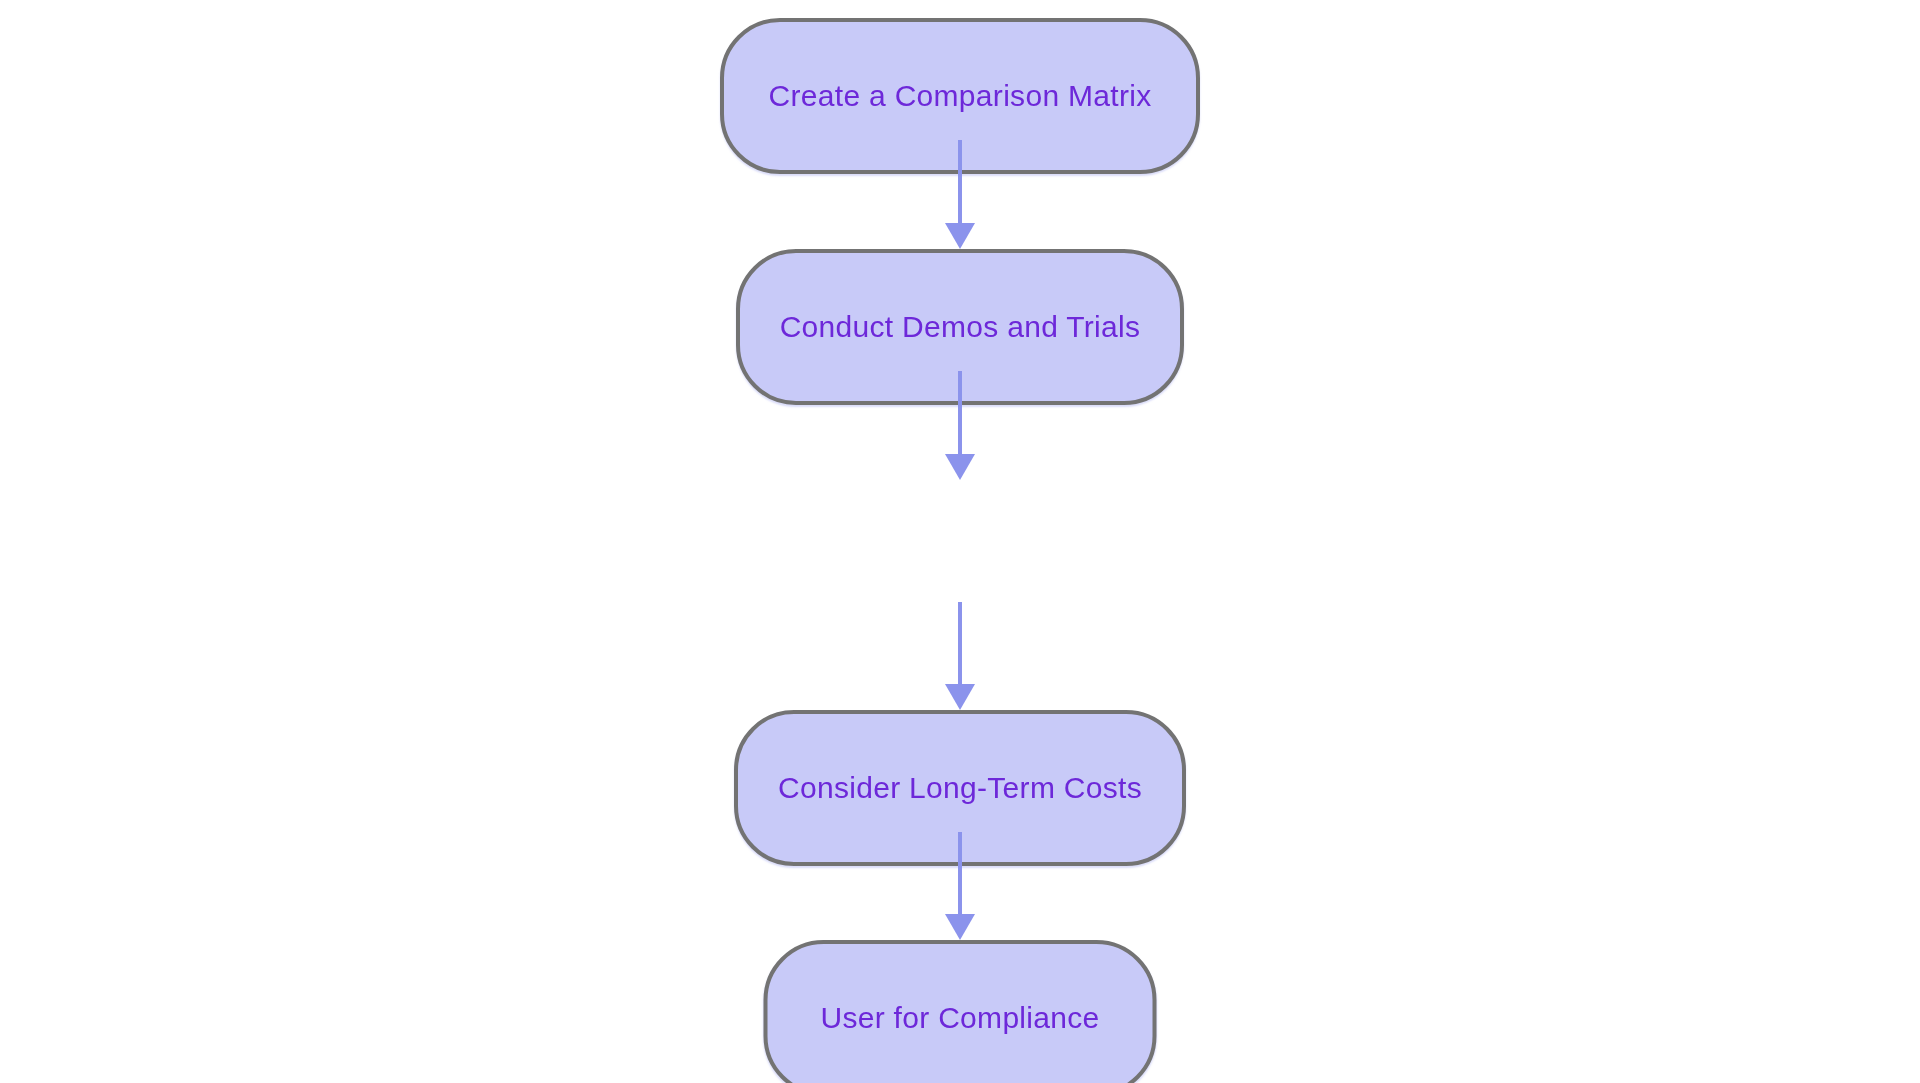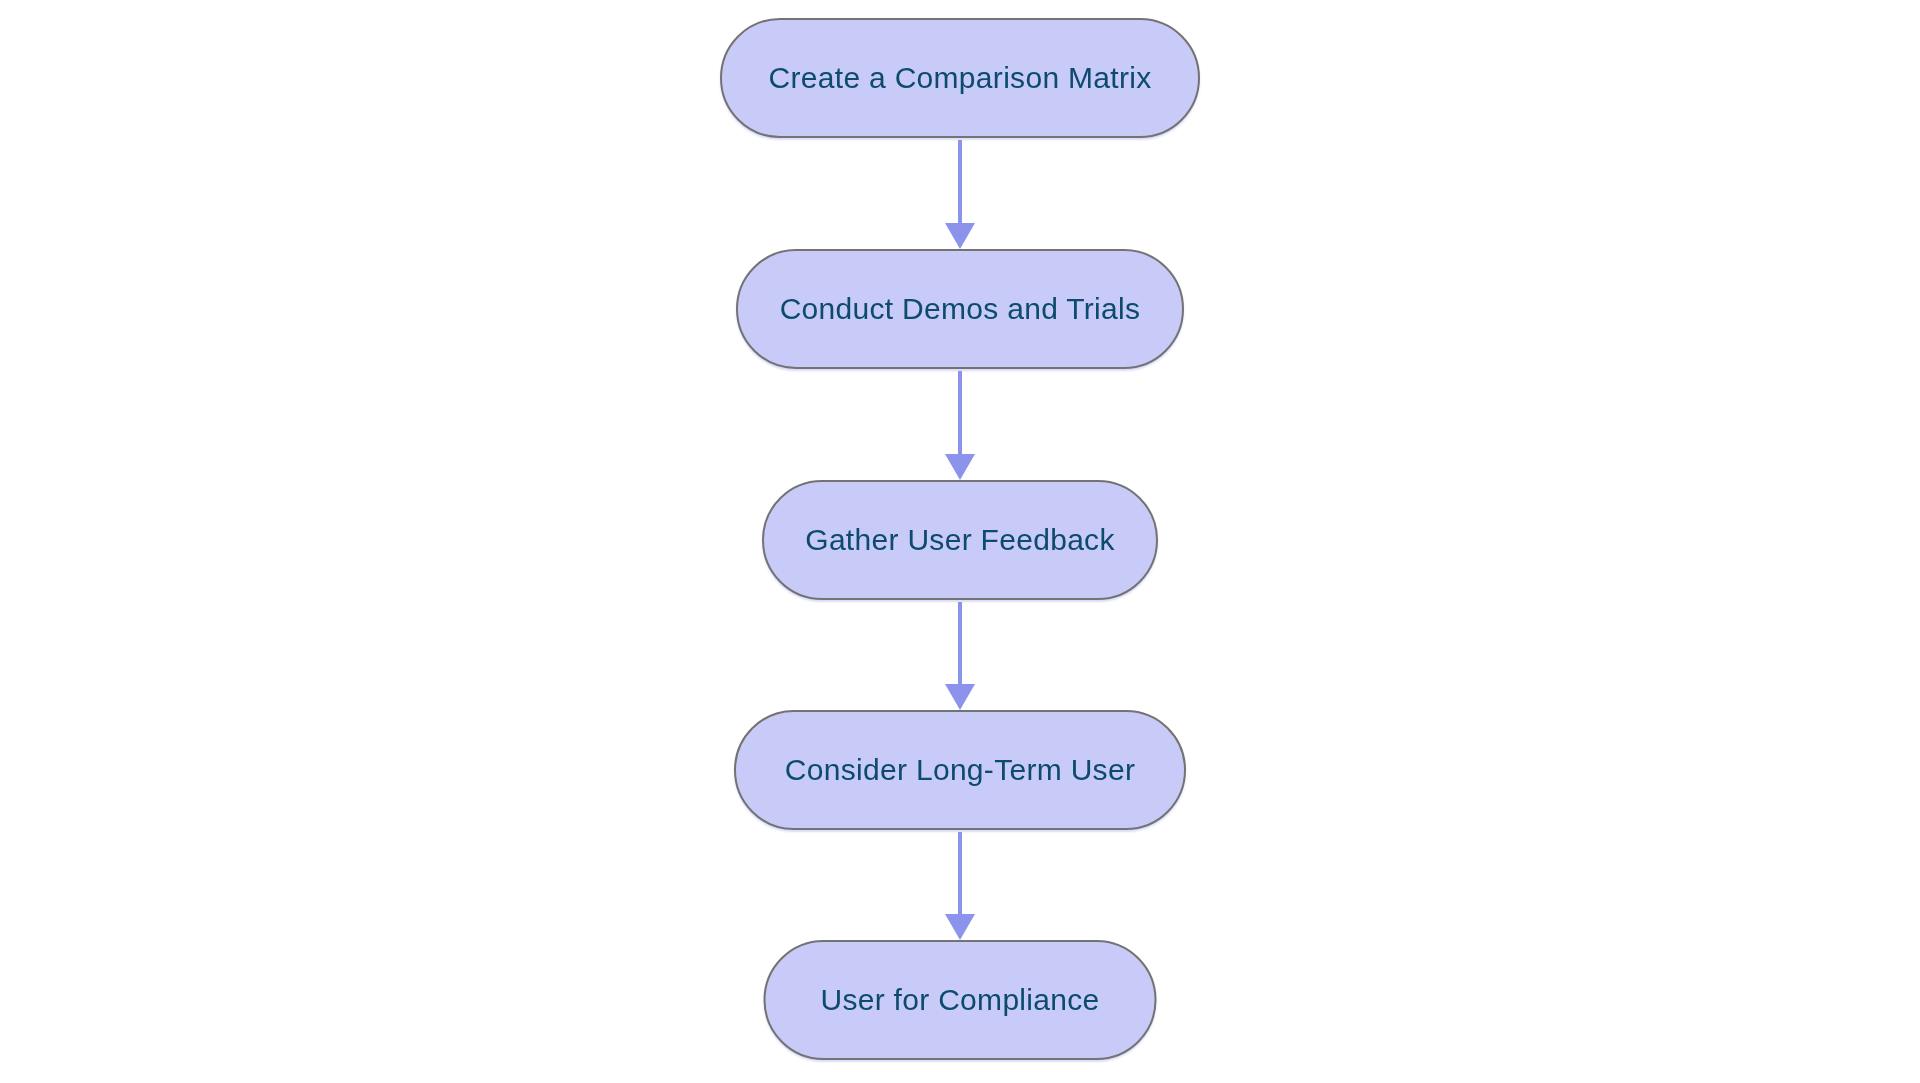--- a/index.html
+++ b/index.html
@@ -12,29 +12,29 @@
     position: relative;
     width: 1920px;
     height: 1083px;
     background: #ffffff;
     overflow: hidden;
   }
   .flow-node {
     position: absolute;
     left: 50%;
     transform: translateX(-50%);
-    height: 120px;
+    height: 156px;
     box-sizing: border-box;
     background: #c8caf8;
-    border: 2px solid #737373;
+    border: 4px solid #737373;
     border-radius: 60px;
     display: flex;
     align-items: center;
     justify-content: center;
-    color: #0c4a6e;
+    color: #6d28d9;
     font-size: 30px;
     letter-spacing: 0.3px;
     white-space: nowrap;
     box-shadow: 0 2px 2px rgba(149, 156, 237, 0.35);
   }
   .node-1 { top: 18px;  width: 480px; }
   .node-2 { top: 249px; width: 448px; }
   .node-3 { top: 480px; width: 396px; }
   .node-4 { top: 710px; width: 452px; }
   .node-5 { top: 940px; width: 393px; }
@@ -86,31 +86,28 @@
 
   <div class="flow-node node-2">
     <span>Conduct Demos and Trials</span>
   </div>
 
   <div class="flow-arrow arrow-2">
     <div class="arrow-shaft"></div>
     <div class="arrow-head"></div>
   </div>
 
-  <div class="flow-node node-3">
-    <span>Gather User Feedback</span>
-  </div>
 
   <div class="flow-arrow arrow-3">
     <div class="arrow-shaft"></div>
     <div class="arrow-head"></div>
   </div>
 
   <div class="flow-node node-4">
-    <span>Consider Long-Term User</span>
+    <span>Consider Long-Term Costs</span>
   </div>
 
   <div class="flow-arrow arrow-4">
     <div class="arrow-shaft"></div>
     <div class="arrow-head"></div>
   </div>
 
   <div class="flow-node node-5">
     <span>User for Compliance</span>
   </div>

